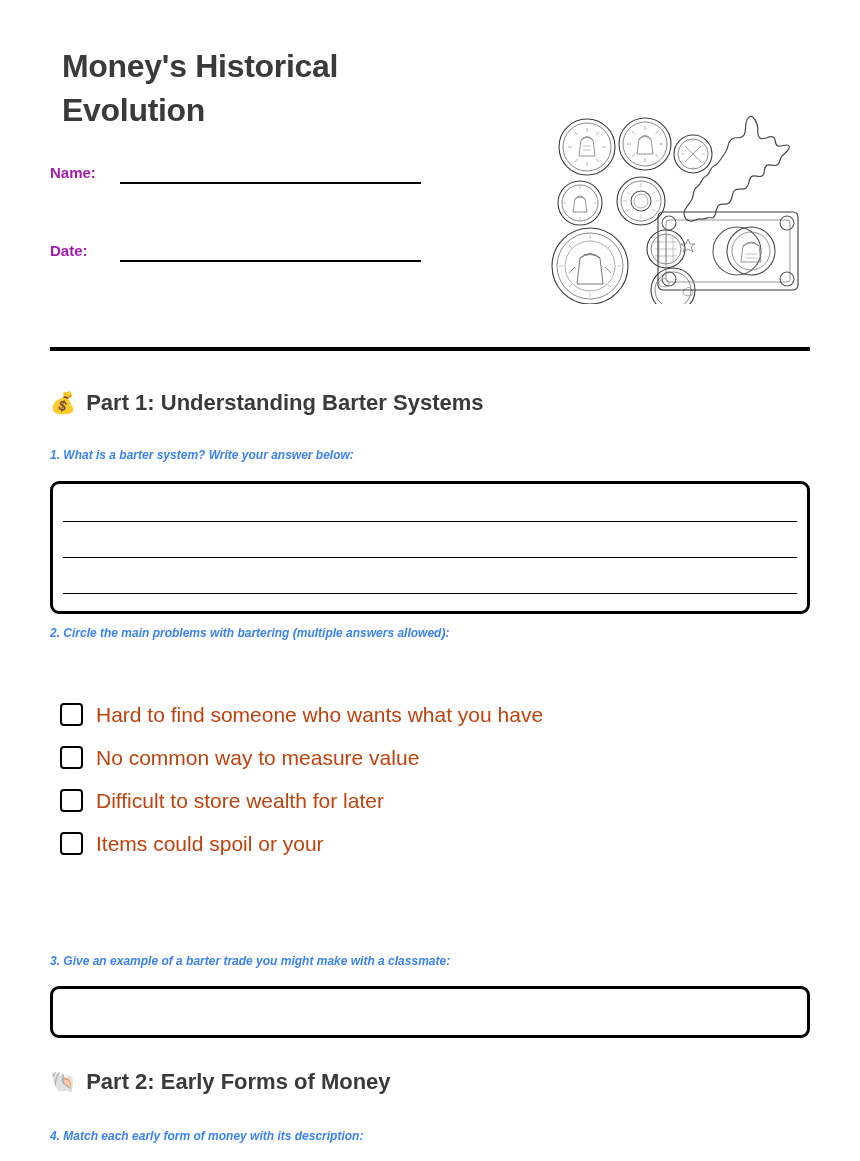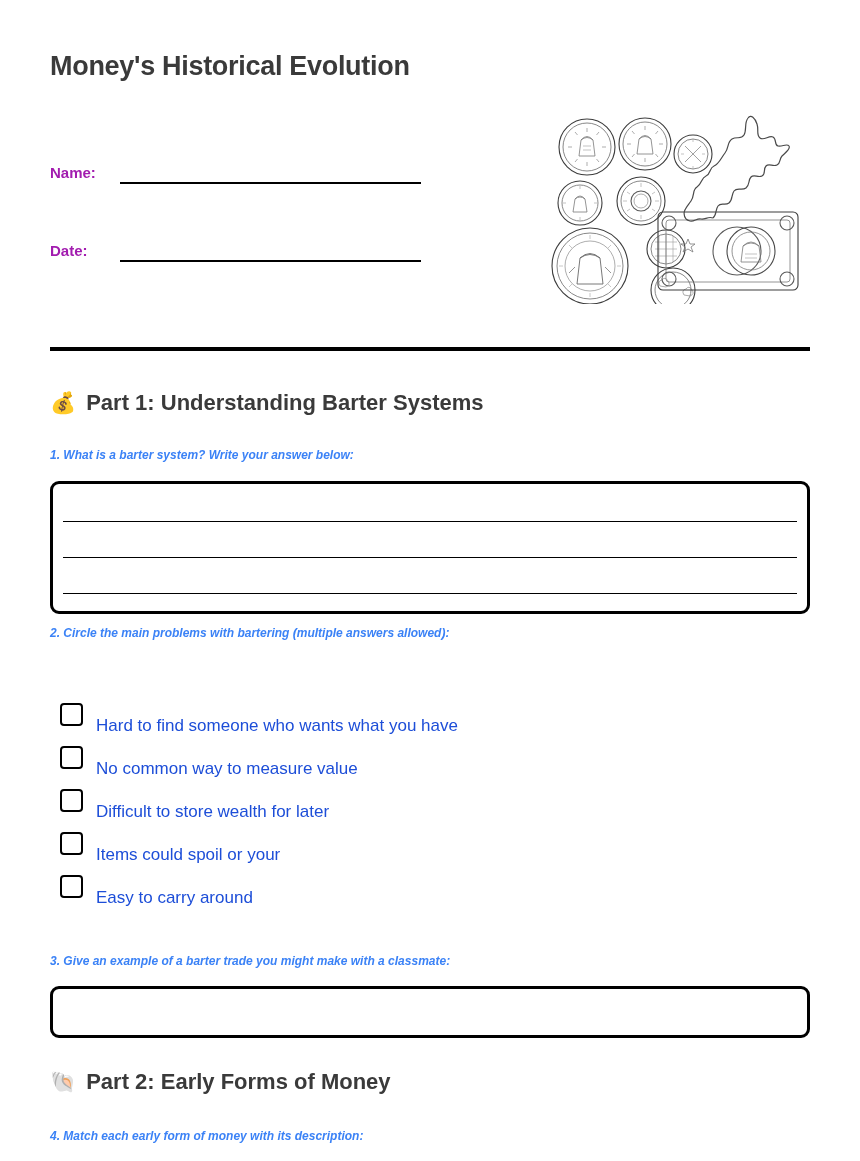--- a/index.html
+++ b/index.html
@@ -27,24 +27,24 @@
   
   .header {
     position: absolute;
     left: 50px;
     top: 44px;
     width: 760px;
     height: 270px;
   }
   .title {
     position: absolute;
-    left: 0;
+    left: 12px;
     top: 0;
     width: 420px;
-    font-size: 27px;
+    font-size: 32px;
     line-height: 44px;
     font-weight: bold;
     color: #3a3a3a;
     letter-spacing: -0.3px;
   }
   .field-row {
     position: absolute;
     left: 0;
     width: 375px;
     height: 26px;
@@ -174,23 +174,23 @@
     width: 23px;
     height: 23px;
     border: 2.5px solid #000000;
     border-radius: 4px;
     box-sizing: border-box;
     background: #ffffff;
   }
   .check-label {
     position: absolute;
     left: 36px;
-    top: 14px;
-    font-size: 17px;
-    color: #1d4ed8;
+    top: 3px;
+    font-size: 21px;
+    color: #c2410c;
     line-height: 23px;
     white-space: nowrap;
   }
 </style>
 </head>
 <body>
 
 <div class="page">
 
   <div class="header">
@@ -345,24 +345,20 @@
       <span class="check-label">No common way to measure value</span>
     </div>
     <div class="check-row">
       <span class="checkbox"></span>
       <span class="check-label">Difficult to store wealth for later</span>
     </div>
     <div class="check-row">
       <span class="checkbox"></span>
       <span class="check-label">Items could spoil or your</span>
     </div>
-    <div class="check-row">
-      <span class="checkbox"></span>
-      <span class="check-label">Easy to carry around</span>
-    </div>
   </div>
 
   <div class="q-text" style="top:951px;">3. Give an example of a barter trade you might make with a classmate:</div>
 
   <div class="answer-box" style="top:986px; height:52px;"></div>
 
   <div class="section-heading" style="top:1067px;">
     <span class="section-emoji">🐚</span>
     <span>Part 2: Early Forms of Money</span>
   </div>

